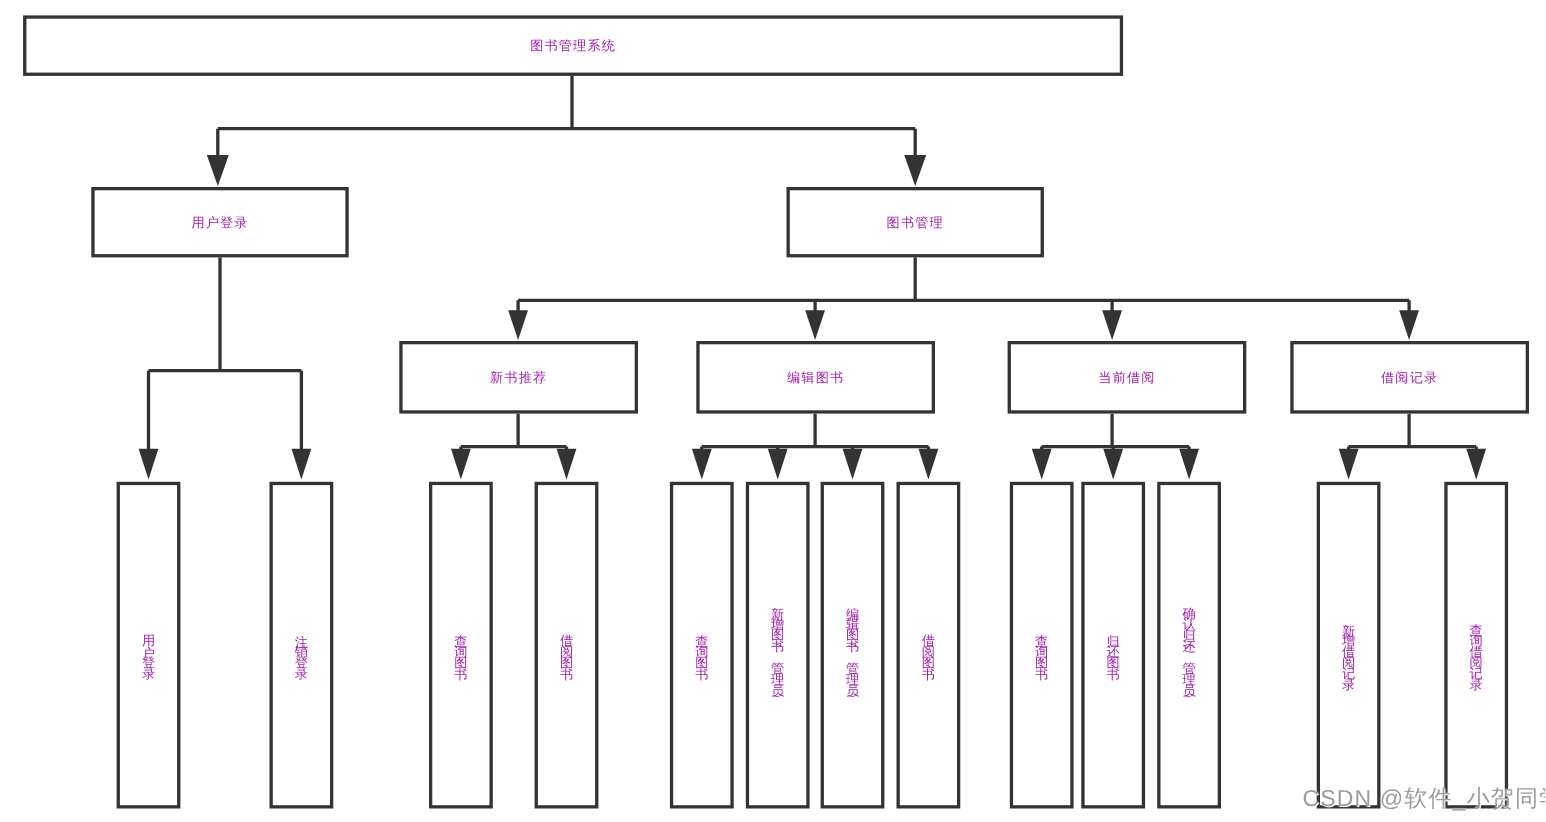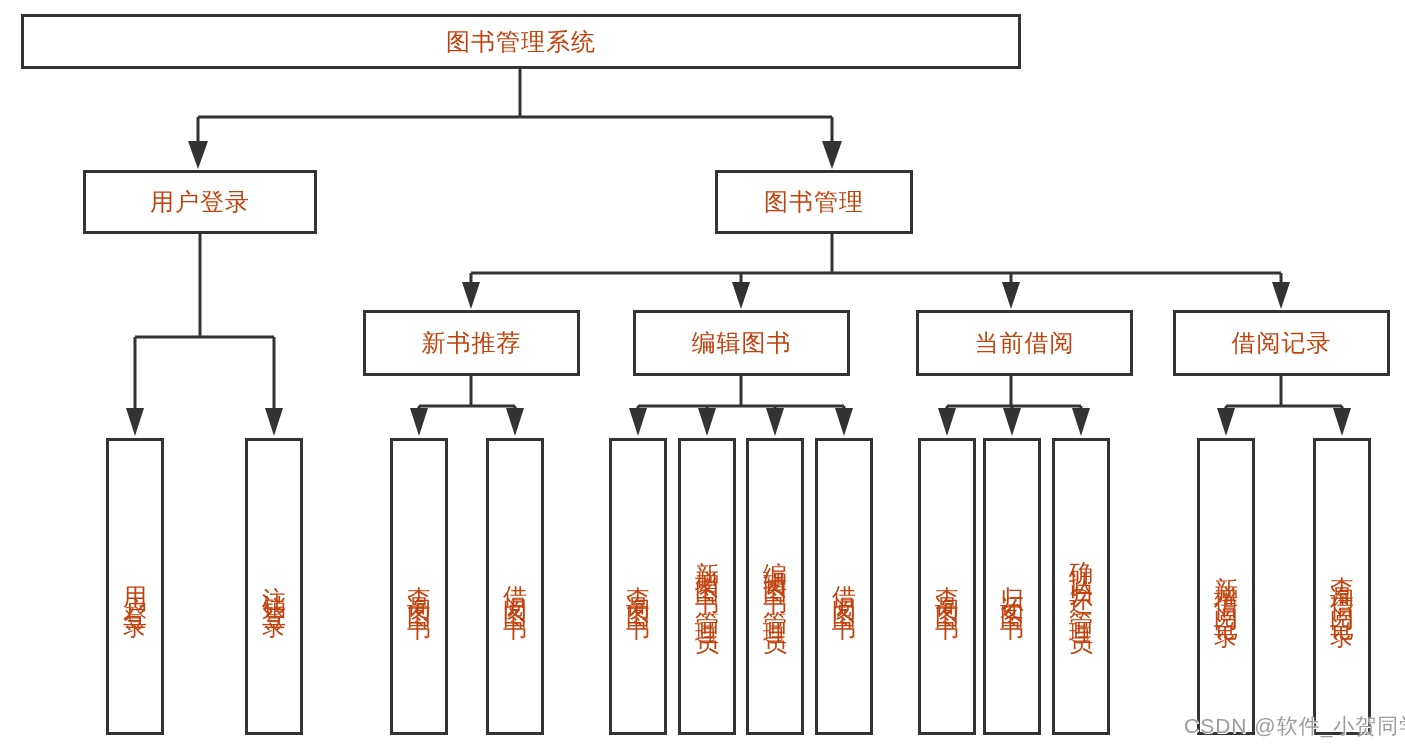--- a/index.html
+++ b/index.html
@@ -23,22 +23,22 @@
     height: 747px;
   }
   .node {
     position: absolute;
     box-sizing: border-box;
     border: 3px solid #333333;
     background: #ffffff;
     display: flex;
     align-items: center;
     justify-content: center;
-    color: #c2410c;
-    font-size: 24px;
+    color: #a21caf;
+    font-size: 12px;
     letter-spacing: 1px;
     white-space: nowrap;
   }
   .leaf .vtext {
     writing-mode: vertical-rl;
     text-orientation: mixed;
     letter-spacing: 10px;
     line-height: 1;
     white-space: nowrap;
   }
@@ -122,21 +122,21 @@
     </g>
   </svg>
 
   <div class="node" style="left:21px; top:14px; width:1000px; height:55px;">
     <span>图书管理系统</span>
   </div>
 
   <div class="node" style="left:83px; top:170px; width:234px; height:64px;">
     <span>用户登录</span>
   </div>
-  <div class="node" style="left:715px; top:170px; width:198px; height:64px;">
+  <div class="node" style="left:715px; top:170px; width:234px; height:64px;">
     <span>图书管理</span>
   </div>
 
   <div class="node" style="left:363px; top:310px; width:217px; height:66px;">
     <span>新书推荐</span>
   </div>
   <div class="node" style="left:633px; top:310px; width:217px; height:66px;">
     <span>编辑图书</span>
   </div>
   <div class="node" style="left:916px; top:310px; width:217px; height:66px;">

